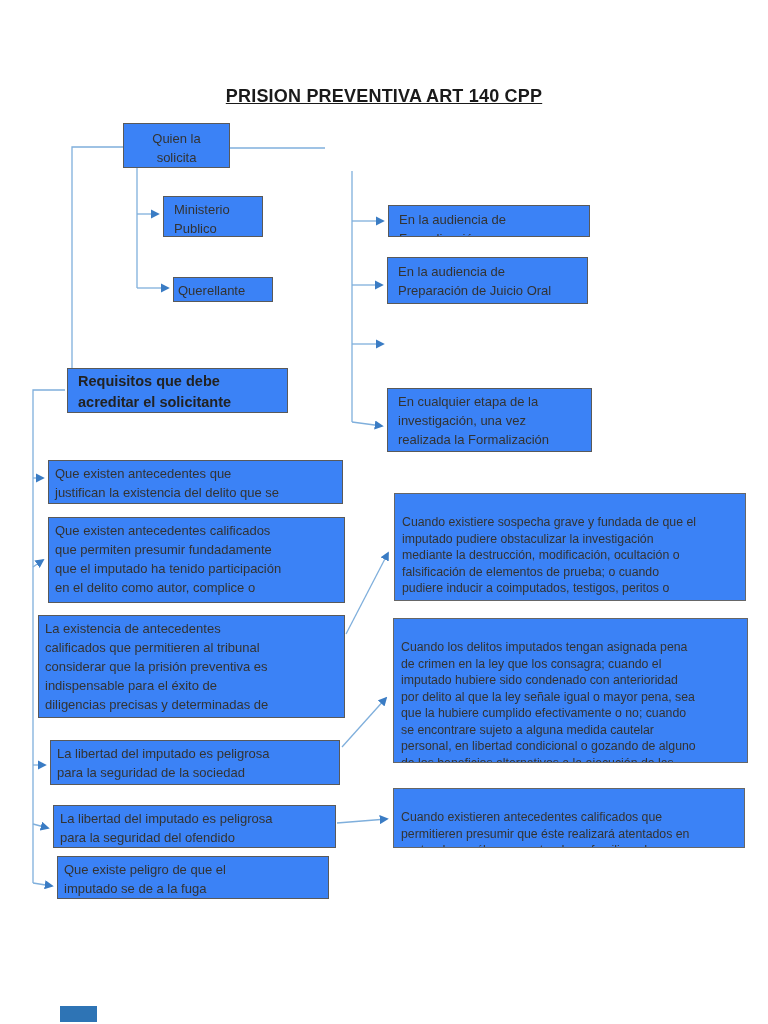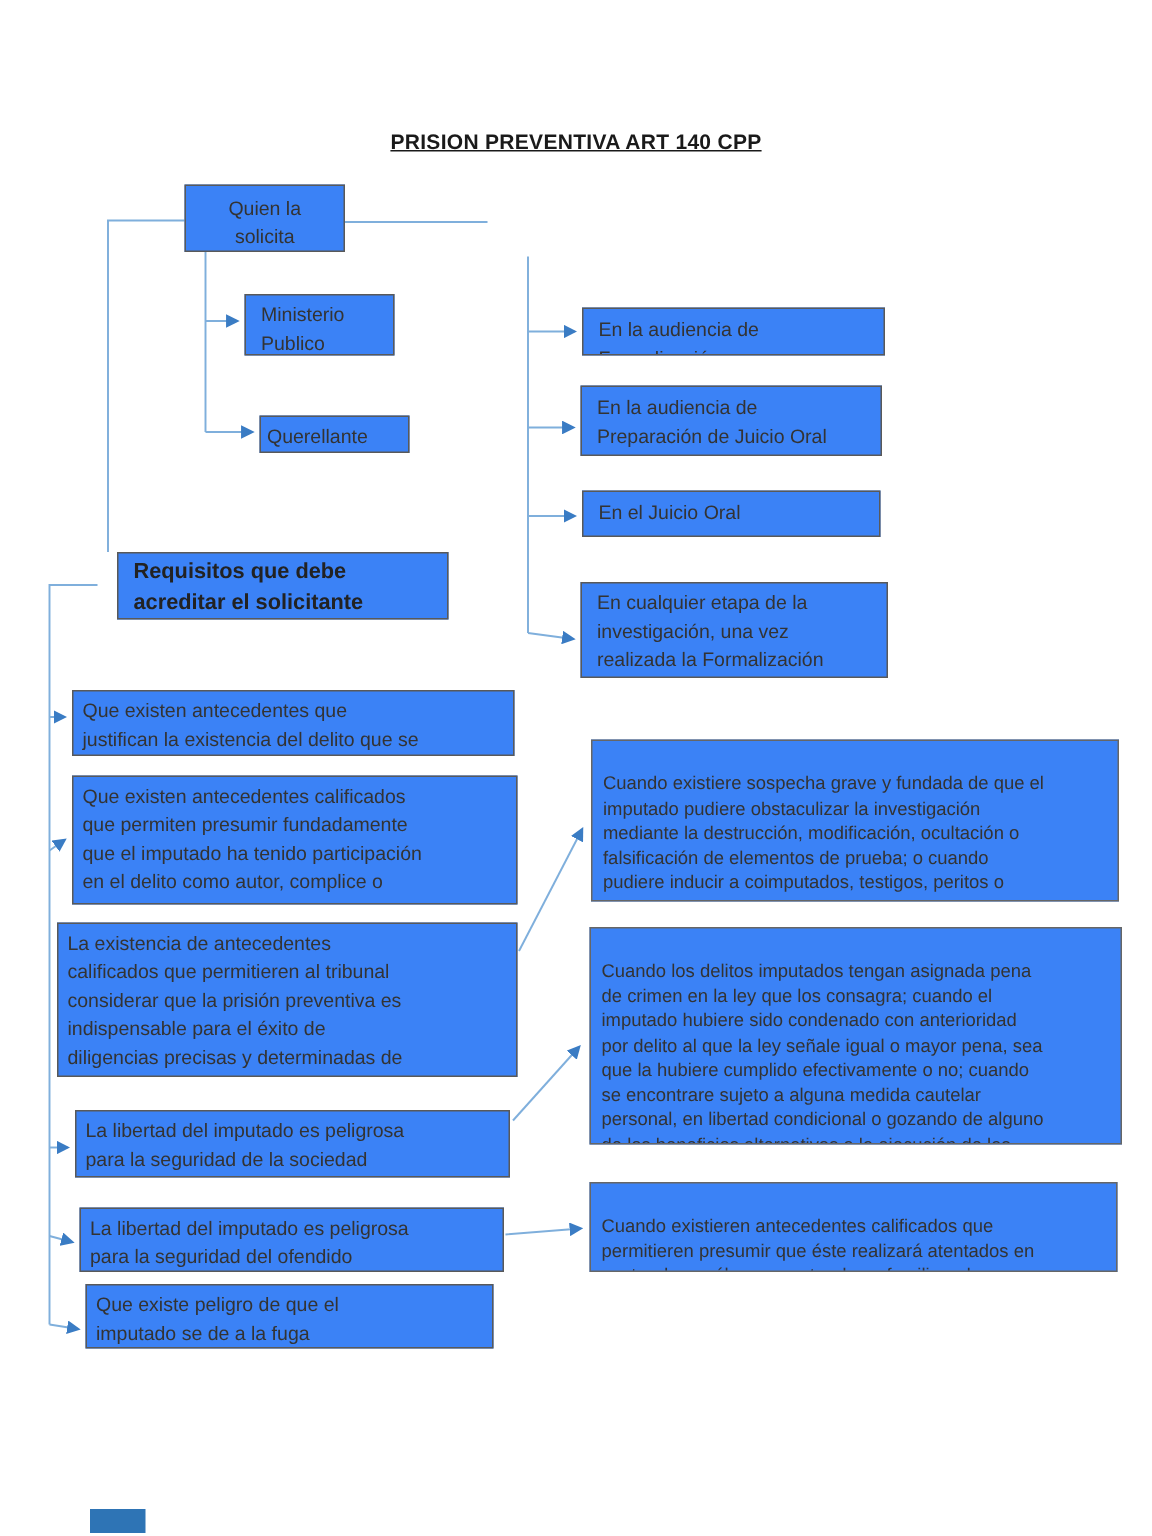--- a/index.html
+++ b/index.html
@@ -9,30 +9,30 @@
     --text:#333333;
     --marker:#2E74B5;
     --title:#1a1a1a;
   }
   *{box-sizing:border-box;}
   html,body{margin:0;padding:0;background:#ffffff;}
   body{font-family:"Liberation Sans", sans-serif;}
   .page{position:relative;width:768px;height:1024px;background:#ffffff;overflow:hidden;}
   .title{
     position:absolute;left:0;top:86px;width:768px;text-align:center;
-    font-size:14px;font-weight:bold;text-decoration:underline;color:var(--title);
+    font-size:18px;font-weight:bold;text-decoration:underline;color:var(--title);
     letter-spacing:0.2px;
   }
   .node{
     position:absolute;background:#3b82f6;border:1px solid var(--border);
     color:var(--text);font-size:13px;line-height:19px;
     padding:3px 6px;overflow:hidden;white-space:pre-line;
   }
   .node.center{text-align:center;}
-  .node.bold{font-weight:bold;font-size:14.5px;line-height:21px;color:#222;margin-left:11px;}
+  .node.bold{font-weight:bold;font-size:14.5px;line-height:21px;color:#222;}
   .node.big{font-size:12.3px;line-height:16.5px;padding:20px 7px;border-color:#666;}
   .node.indent-first{text-indent:9px;}
   .node.padtop{padding-top:4px;}
   svg.wires{position:absolute;left:0;top:0;width:768px;height:1024px;pointer-events:none;}
   svg.wires line, svg.wires polyline{stroke:var(--connector);stroke-width:1.3;fill:none;}
   .footer-marker{position:absolute;background:var(--marker);}
 </style>
 </head>
 <body>
 
@@ -81,21 +81,20 @@
 Publico</div>
 
   <div class="node" style="left:173px;top:277px;width:100px;height:25px;padding-left:4px;">Querellante</div>
 
   <div class="node padtop" style="left:388px;top:205px;width:202px;height:32px;padding-left:10px;">En la audiencia de
 Formalización</div>
 
   <div class="node padtop" style="left:387px;top:257px;width:201px;height:47px;padding-left:10px;">En la audiencia de
 Preparación de Juicio Oral</div>
 
-  <div class="node padtop" style="left:388px;top:327px;width:199px;height:31px;padding-left:10px;">En el Juicio Oral</div>
 
   <div class="node" style="left:387px;top:388px;width:205px;height:64px;padding-left:10px;">En cualquier etapa de la
 investigación, una vez
 realizada la Formalización</div>
 
   <div class="node bold" style="left:67px;top:368px;width:221px;height:45px;padding:2px 10px;">Requisitos que debe
 acreditar el solicitante</div>
 
   <div class="node" style="left:48px;top:460px;width:295px;height:44px;">Que existen antecedentes que
 justifican la existencia del delito que se

